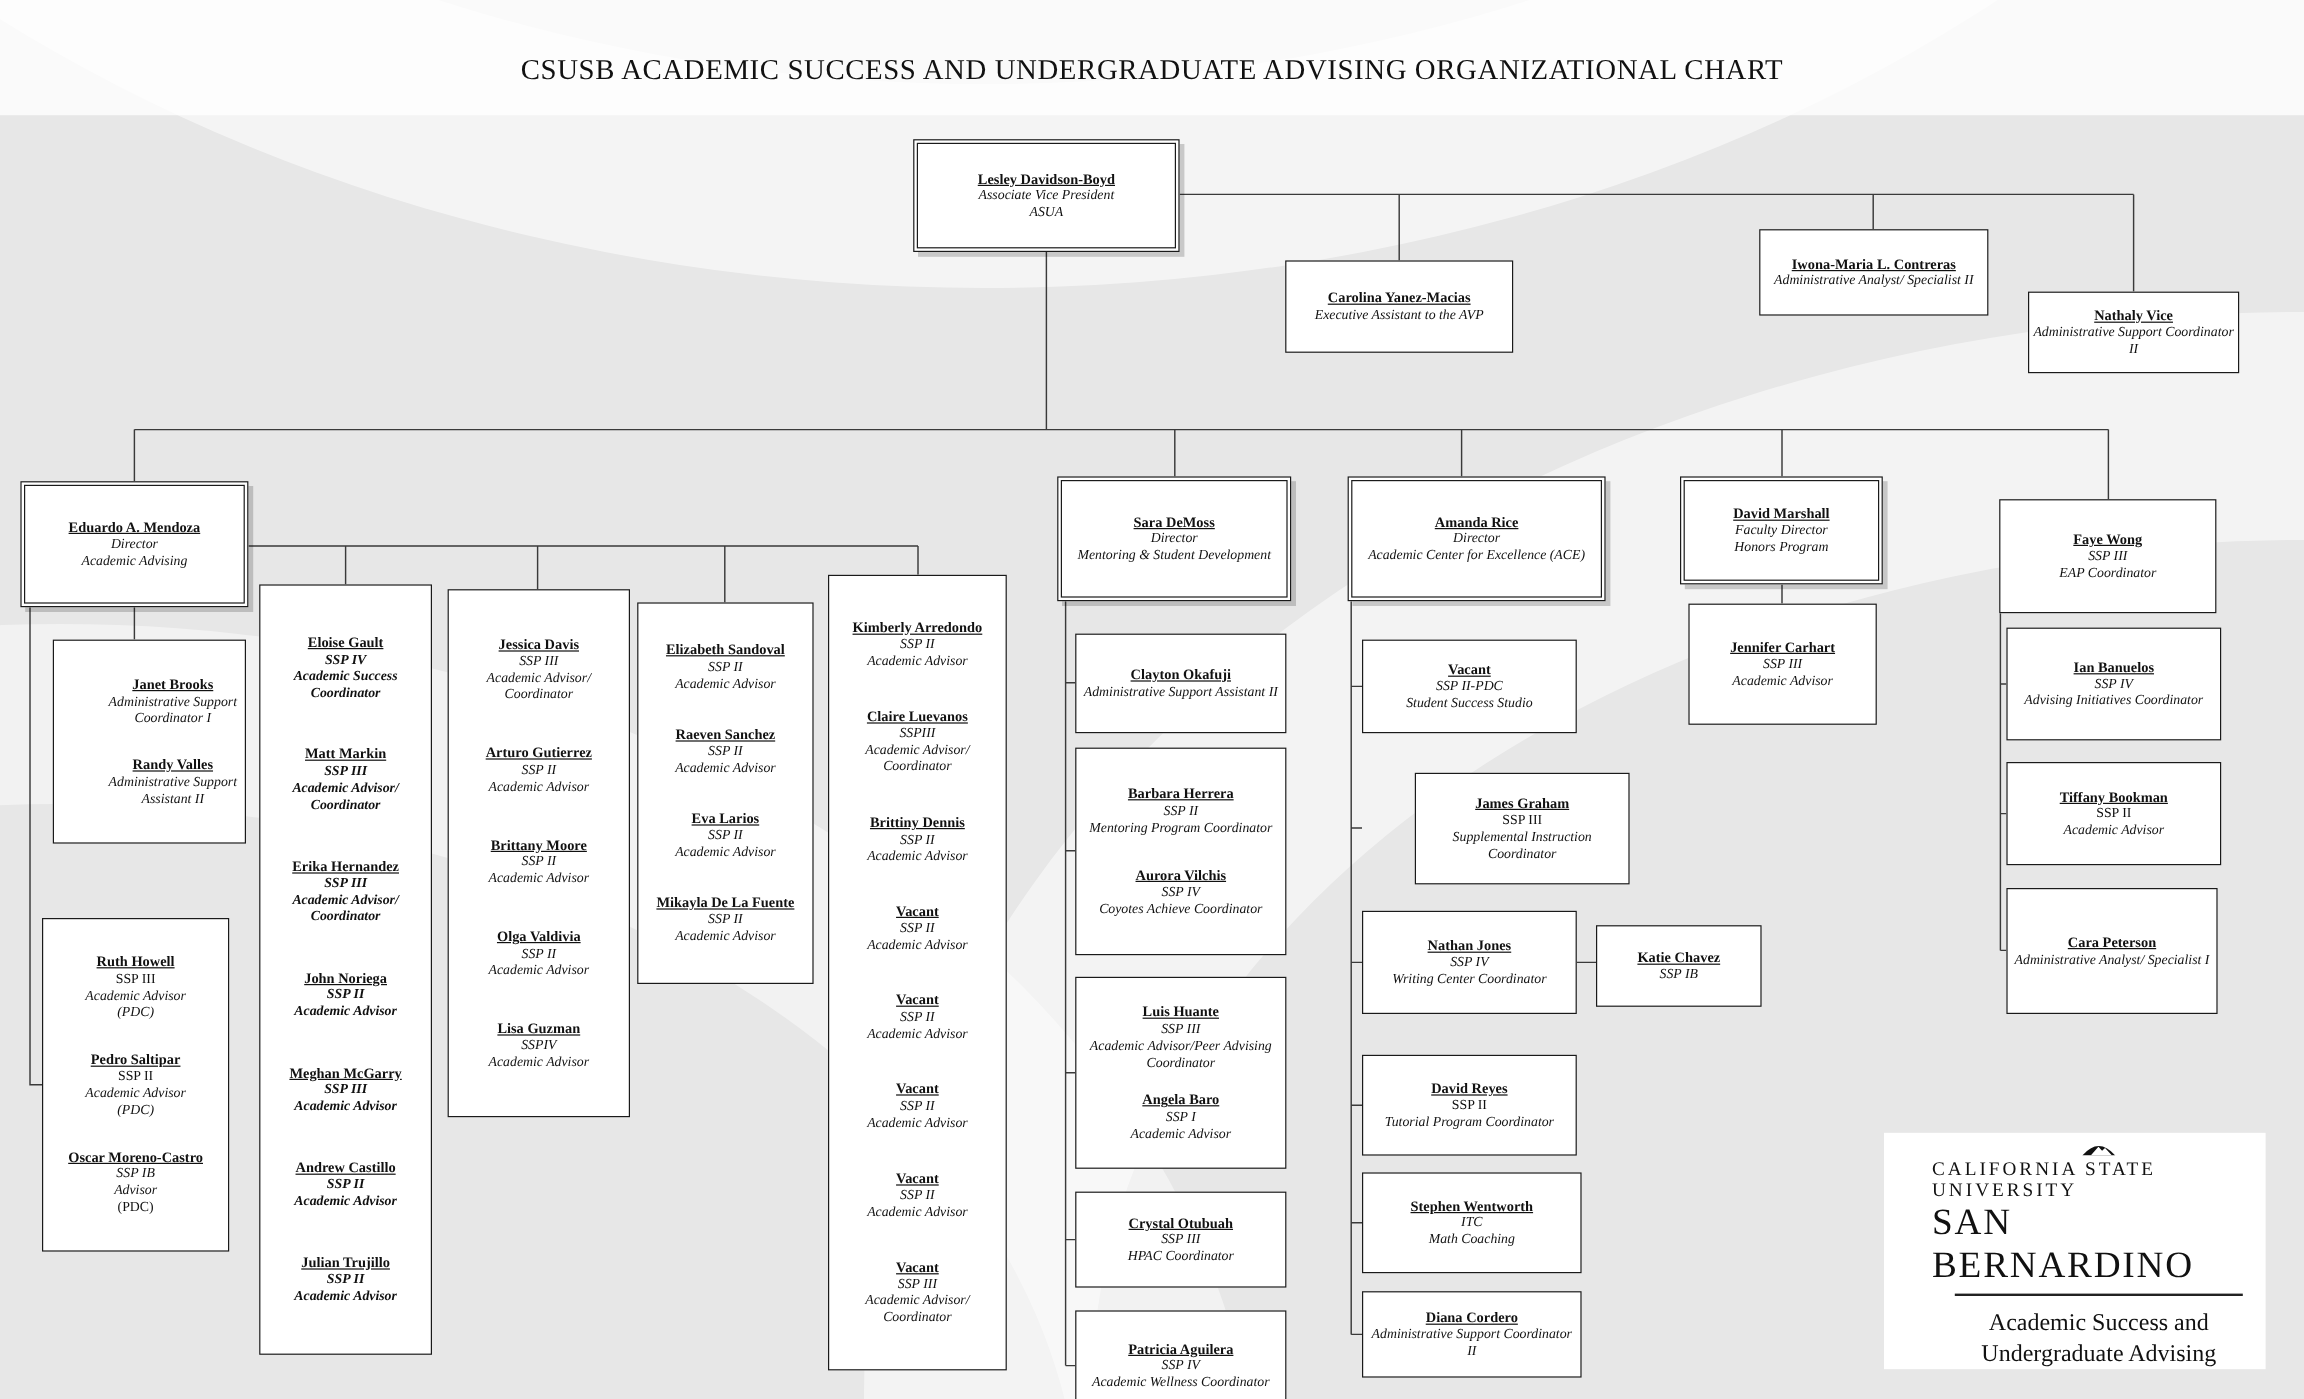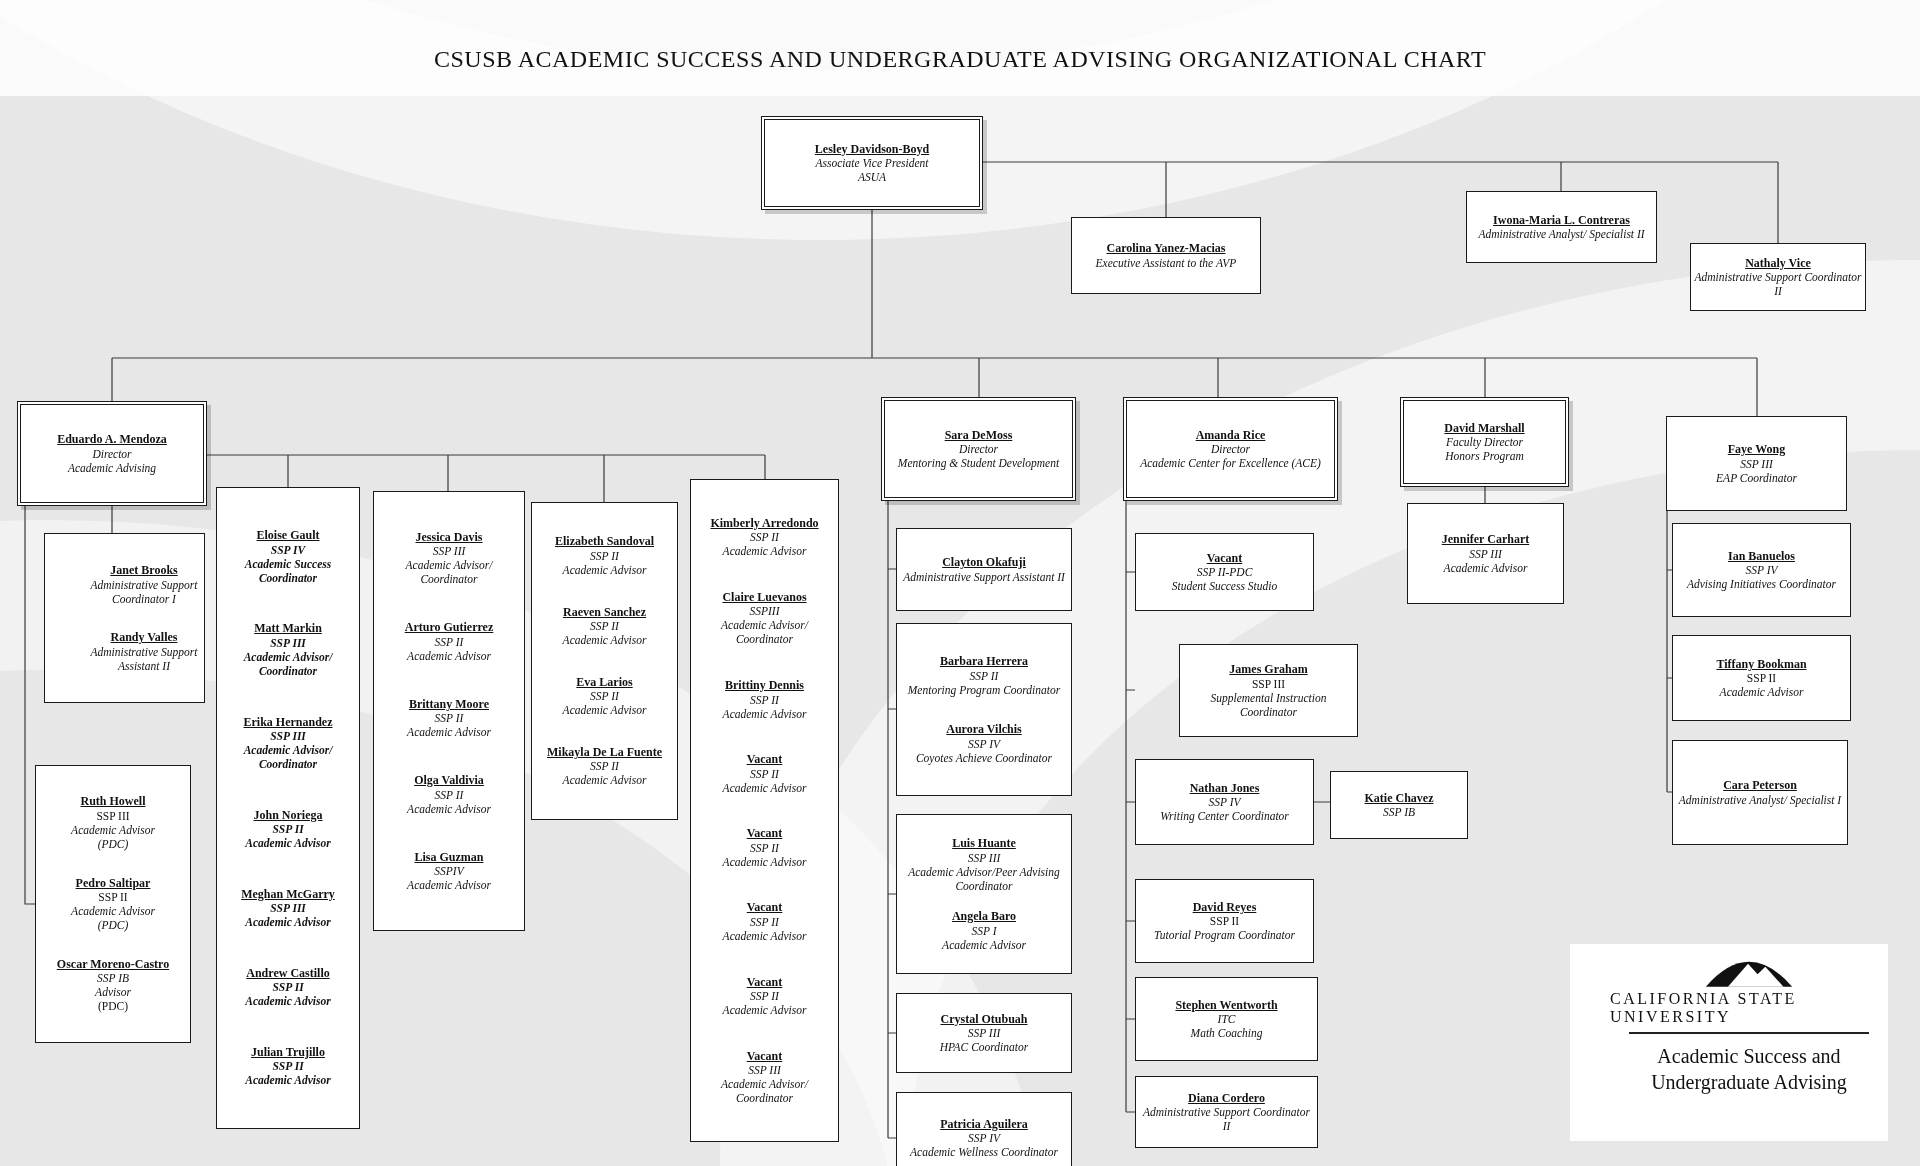--- a/index.html
+++ b/index.html
@@ -402,20 +402,21 @@
         </div>
       </div>
     </div>
 
   <div class="logo">
     <svg viewBox="0 0 96 36" width="92" height="35">
       <path d="M3,36 Q48,-16 93,36 Z" fill="#111"></path>
       <polygon points="26,36 47,12 57,23 65,15 84,36" fill="#fff"></polygon>
     </svg>
     <div class="uni">CALIFORNIA STATE UNIVERSITY</div>
+    <div class="campus">SAN BERNARDINO</div>
     <div class="rule"></div>
     <div class="dept">
       <div>Academic Success and</div>
       <div>Undergraduate Advising</div>
     </div>
   </div>
 
 </div>
 
 </body></html>

